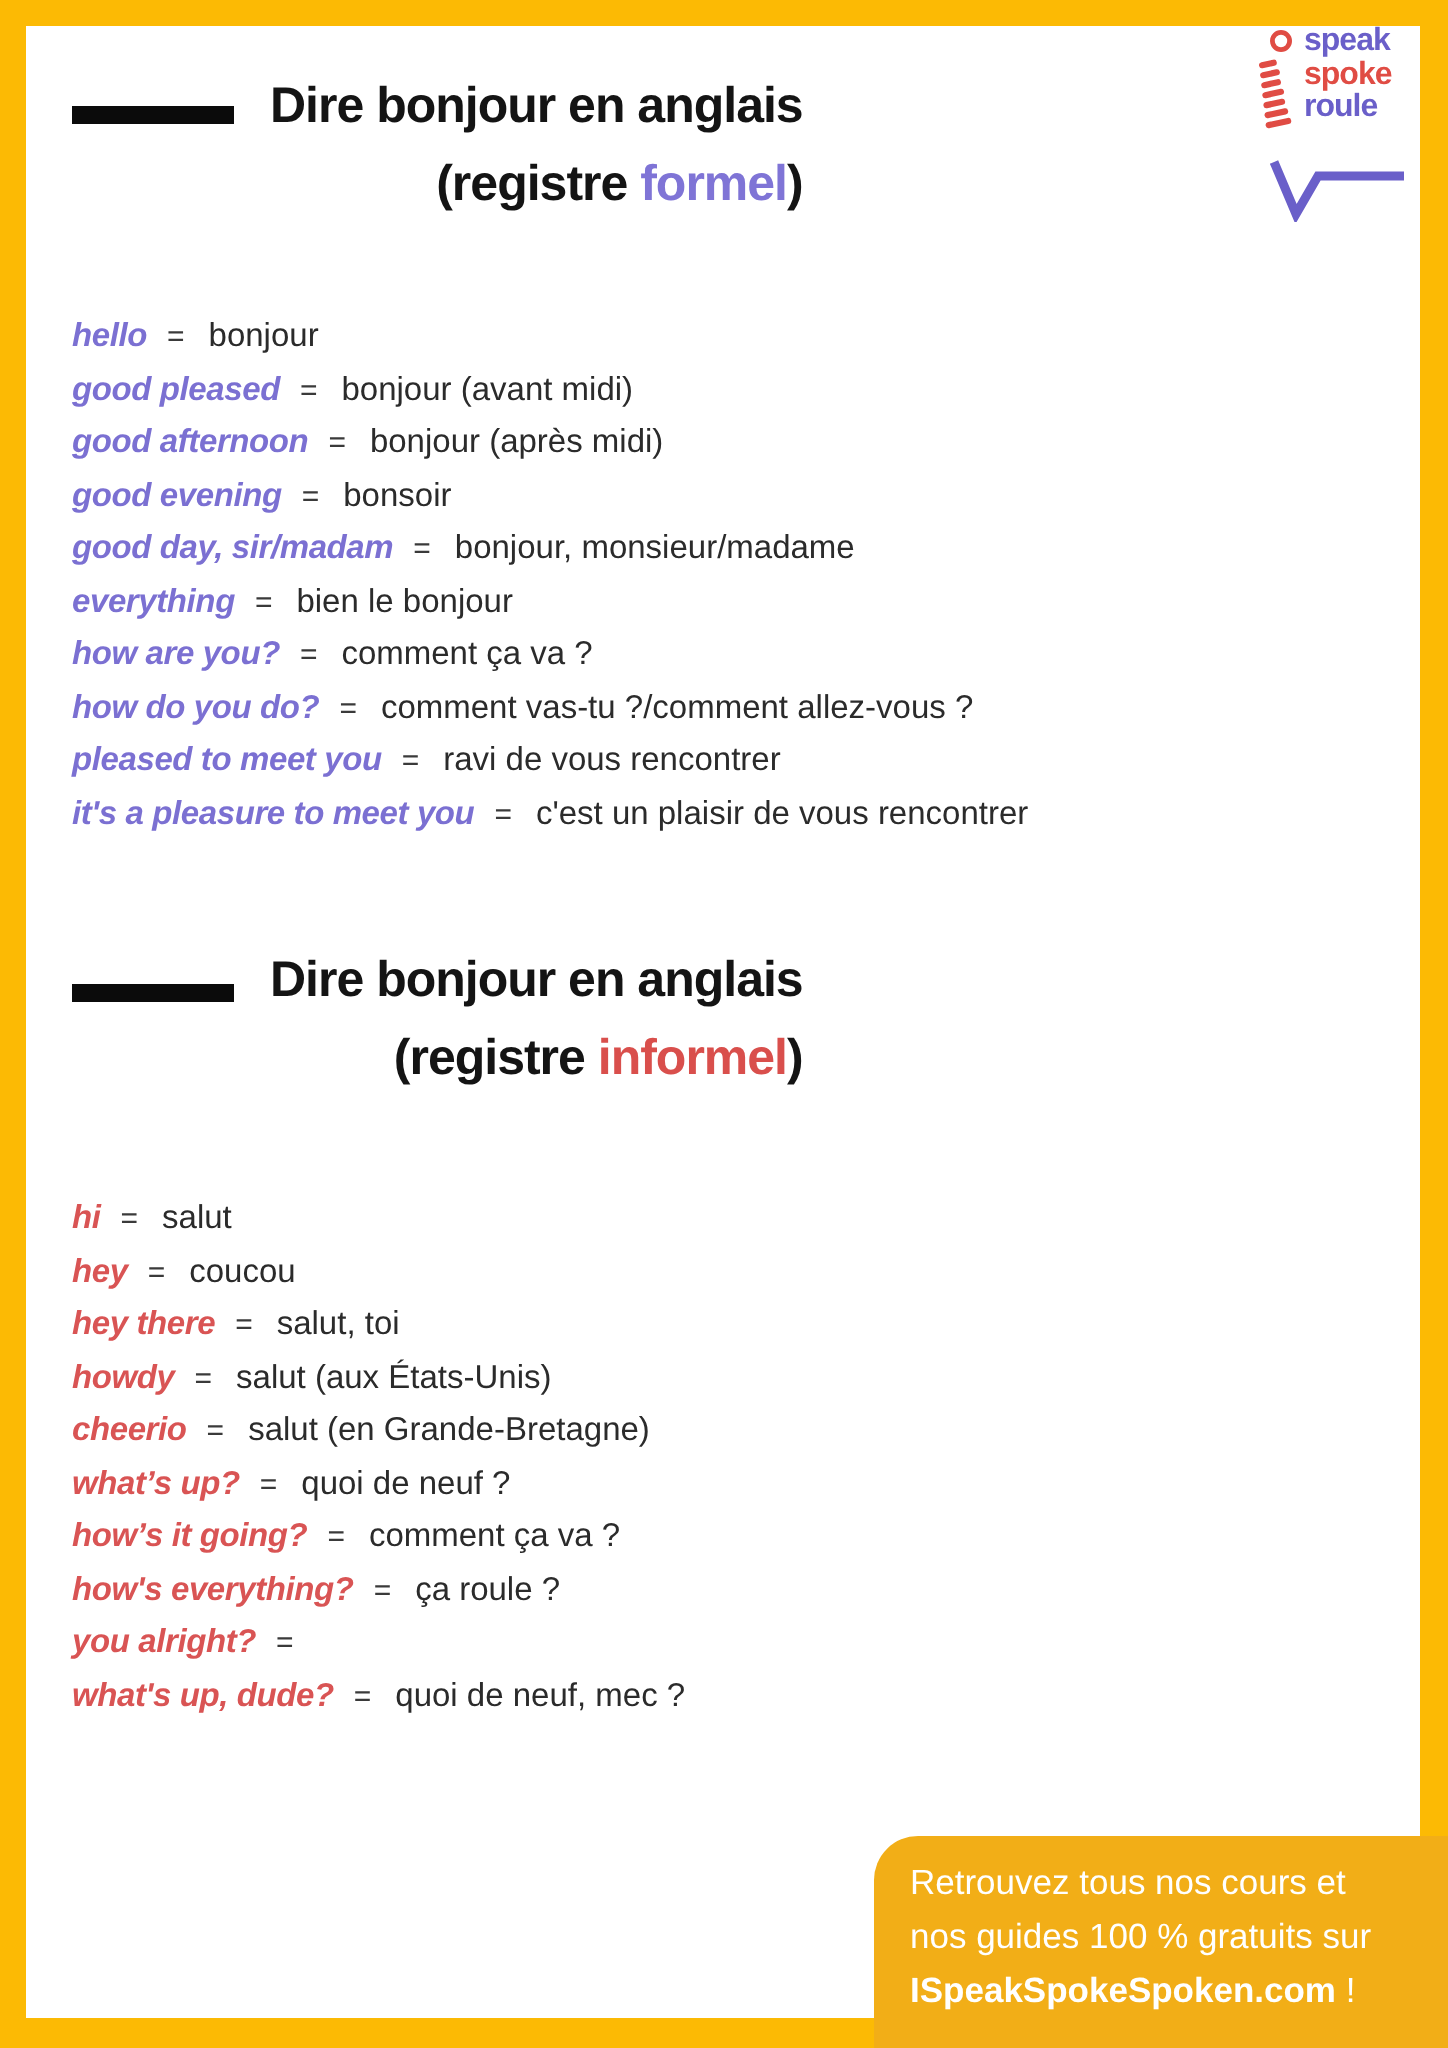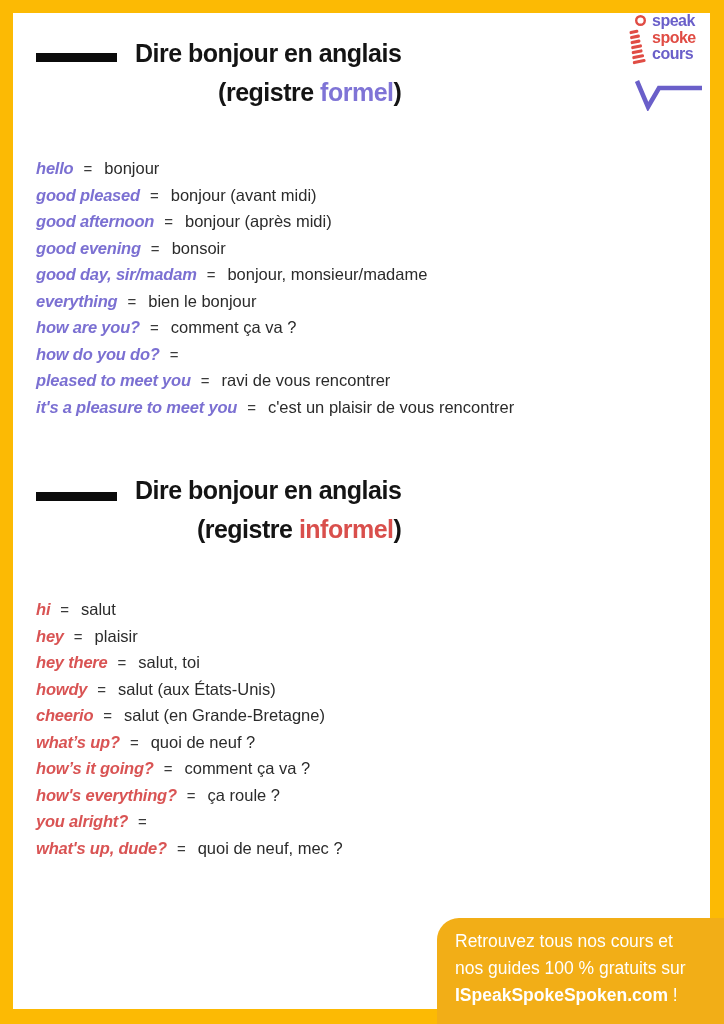--- a/index.html
+++ b/index.html
@@ -129,21 +129,21 @@
             <rect x="4.5" y="26" width="10" height="3.1" rx="1.5"></rect>
             <rect x="4" y="31" width="11" height="3.1" rx="1.5"></rect>
             <rect x="3.5" y="36" width="11" height="3.1" rx="1.5"></rect>
             <rect x="3" y="41" width="12" height="3.1" rx="1.5"></rect>
             <rect x="2.5" y="46" width="13" height="3.1" rx="1.5"></rect>
           </g>
         </svg>
         <div class="logo-words">
           <div class="logo-word-purple">speak</div>
           <div class="logo-word-red">spoke</div>
-          <div class="logo-word-purple">cours</div>
+          <div class="logo-word-purple">roule</div>
         </div>
       </div>
       <svg class="logo-check" width="74" height="32" viewBox="0 0 74 32">
         <path d="M5 2 L16 28 L27 9 L70 9"></path>
       </svg>
     </div>
 
     <div class="section formal">
       <div class="rule-bar bar-1"></div>
       <div class="section-title title-1">
@@ -151,35 +151,35 @@
         <div><span>(registre </span><span class="accent">formel</span><span>)</span></div>
       </div>
       <div class="entries list-1">
           <div class="entry"><span class="term">hello</span><span class="eq">=</span><span class="fr">bonjour</span></div>
           <div class="entry"><span class="term">good pleased</span><span class="eq">=</span><span class="fr">bonjour (avant midi)</span></div>
           <div class="entry"><span class="term">good afternoon</span><span class="eq">=</span><span class="fr">bonjour (après midi)</span></div>
           <div class="entry"><span class="term">good evening</span><span class="eq">=</span><span class="fr">bonsoir</span></div>
           <div class="entry"><span class="term">good day, sir/madam</span><span class="eq">=</span><span class="fr">bonjour, monsieur/madame</span></div>
           <div class="entry"><span class="term">everything</span><span class="eq">=</span><span class="fr">bien le bonjour</span></div>
           <div class="entry"><span class="term">how are you?</span><span class="eq">=</span><span class="fr">comment ça va ?</span></div>
-          <div class="entry"><span class="term">how do you do?</span><span class="eq">=</span></div>
+          <div class="entry"><span class="term">how do you do?</span><span class="eq">=</span><span class="fr">comment vas-tu ?/comment allez-vous ?</span></div>
           <div class="entry"><span class="term">pleased to meet you</span><span class="eq">=</span><span class="fr">ravi de vous rencontrer</span></div>
           <div class="entry"><span class="term">it's a pleasure to meet you</span><span class="eq">=</span><span class="fr">c'est un plaisir de vous rencontrer</span></div>
         </div>
     </div>
 
     <div class="section informal">
       <div class="rule-bar bar-2"></div>
       <div class="section-title title-2">
         <div>Dire bonjour en anglais</div>
         <div><span>(registre </span><span class="accent">informel</span><span>)</span></div>
       </div>
       <div class="entries list-2">
           <div class="entry"><span class="term">hi</span><span class="eq">=</span><span class="fr">salut</span></div>
-          <div class="entry"><span class="term">hey</span><span class="eq">=</span><span class="fr">plaisir</span></div>
+          <div class="entry"><span class="term">hey</span><span class="eq">=</span><span class="fr">coucou</span></div>
           <div class="entry"><span class="term">hey there</span><span class="eq">=</span><span class="fr">salut, toi</span></div>
           <div class="entry"><span class="term">howdy</span><span class="eq">=</span><span class="fr">salut (aux États-Unis)</span></div>
           <div class="entry"><span class="term">cheerio</span><span class="eq">=</span><span class="fr">salut (en Grande-Bretagne)</span></div>
           <div class="entry"><span class="term">what’s up?</span><span class="eq">=</span><span class="fr">quoi de neuf ?</span></div>
           <div class="entry"><span class="term">how’s it going?</span><span class="eq">=</span><span class="fr">comment ça va ?</span></div>
           <div class="entry"><span class="term">how's everything?</span><span class="eq">=</span><span class="fr">ça roule ?</span></div>
           <div class="entry"><span class="term">you alright?</span><span class="eq">=</span></div>
           <div class="entry"><span class="term">what's up, dude?</span><span class="eq">=</span><span class="fr">quoi de neuf, mec ?</span></div>
         </div>
     </div>

